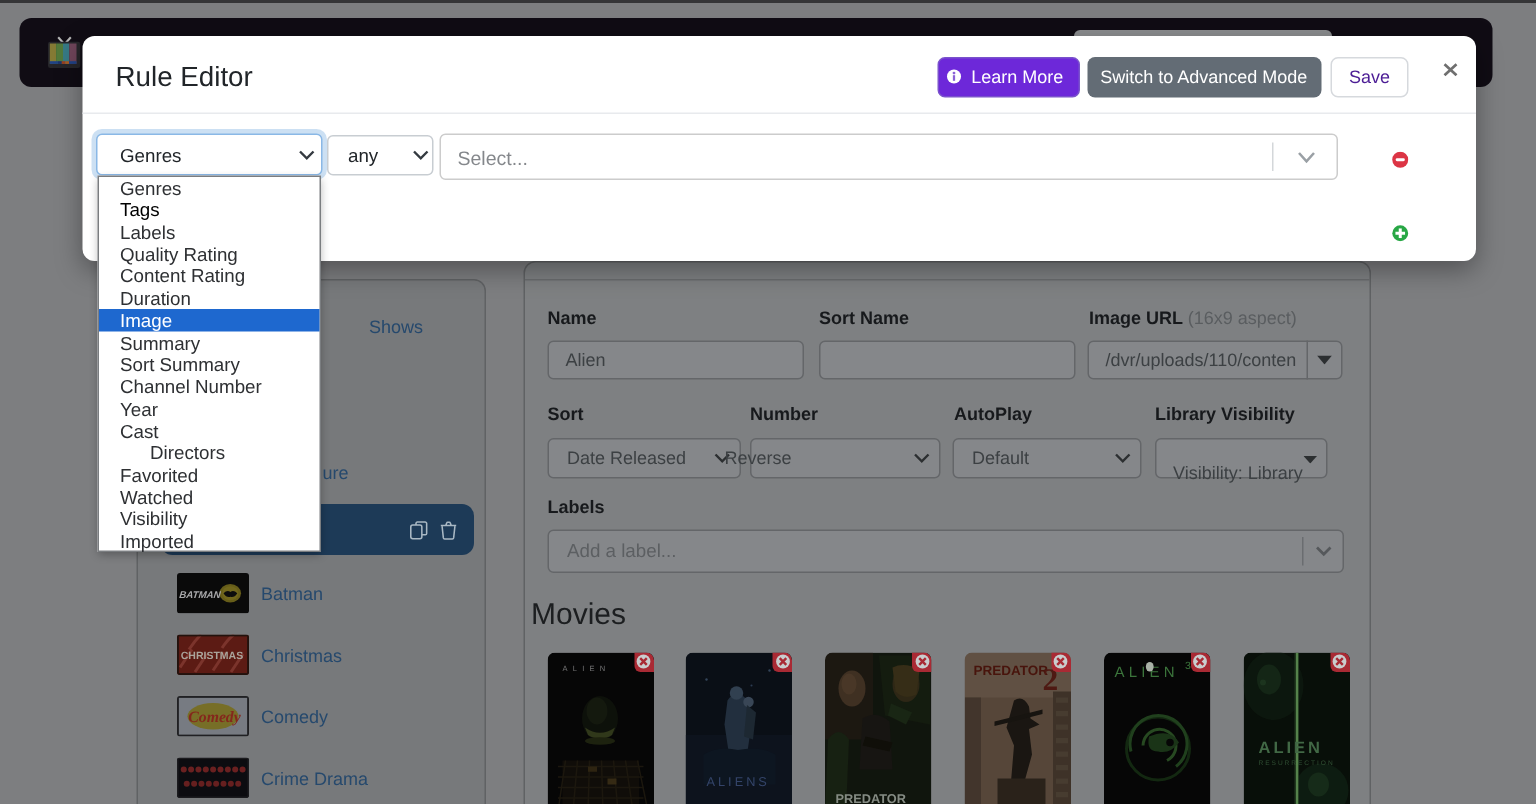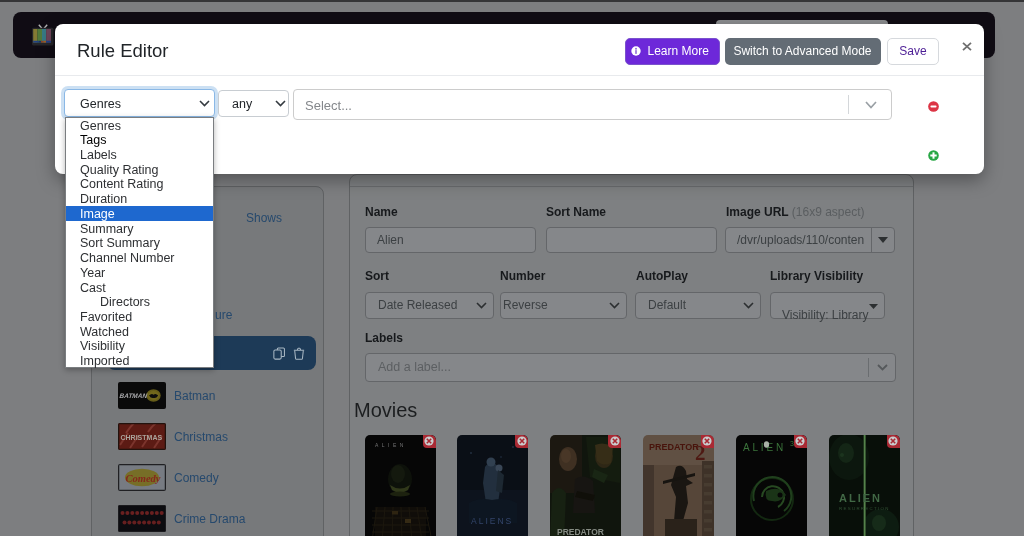--- a/index.html
+++ b/index.html
@@ -118,21 +118,21 @@
 <div class="abs lbl" style="left:636px;top:269px;">AutoPlay</div>
 <div class="abs lbl" style="left:770px;top:269px;">Library Visibility</div>
 
 <div class="abs inp" style="left:365px;top:292px;width:129px;height:27px;"></div>
 <div class="abs inptext" style="left:378px;top:298px;">Date Released</div>
 <svg class="abs" style="left:476px;top:302px;" width="11" height="7" viewBox="0 0 11 7">
     <path d="M1 1 L5.5 5.5 L10 1" fill="none" stroke="#2c2f31" stroke-width="1.6"></path>
   </svg>
 
 <div class="abs inp" style="left:500px;top:292px;width:127px;height:27px;"></div>
-<div class="abs inptext" style="left:503px;top:298px;text-align:center;">Reverse</div>
+<div class="abs inptext" style="left:483px;top:298px;text-align:center;">Reverse</div>
 <svg class="abs" style="left:609px;top:302px;" width="11" height="7" viewBox="0 0 11 7">
     <path d="M1 1 L5.5 5.5 L10 1" fill="none" stroke="#2c2f31" stroke-width="1.6"></path>
   </svg>
 
 <div class="abs inp" style="left:635px;top:292px;width:126px;height:27px;"></div>
 <div class="abs inptext" style="left:648px;top:298px;">Default</div>
 <svg class="abs" style="left:743px;top:302px;" width="11" height="7" viewBox="0 0 11 7">
     <path d="M1 1 L5.5 5.5 L10 1" fill="none" stroke="#2c2f31" stroke-width="1.6"></path>
   </svg>
 

